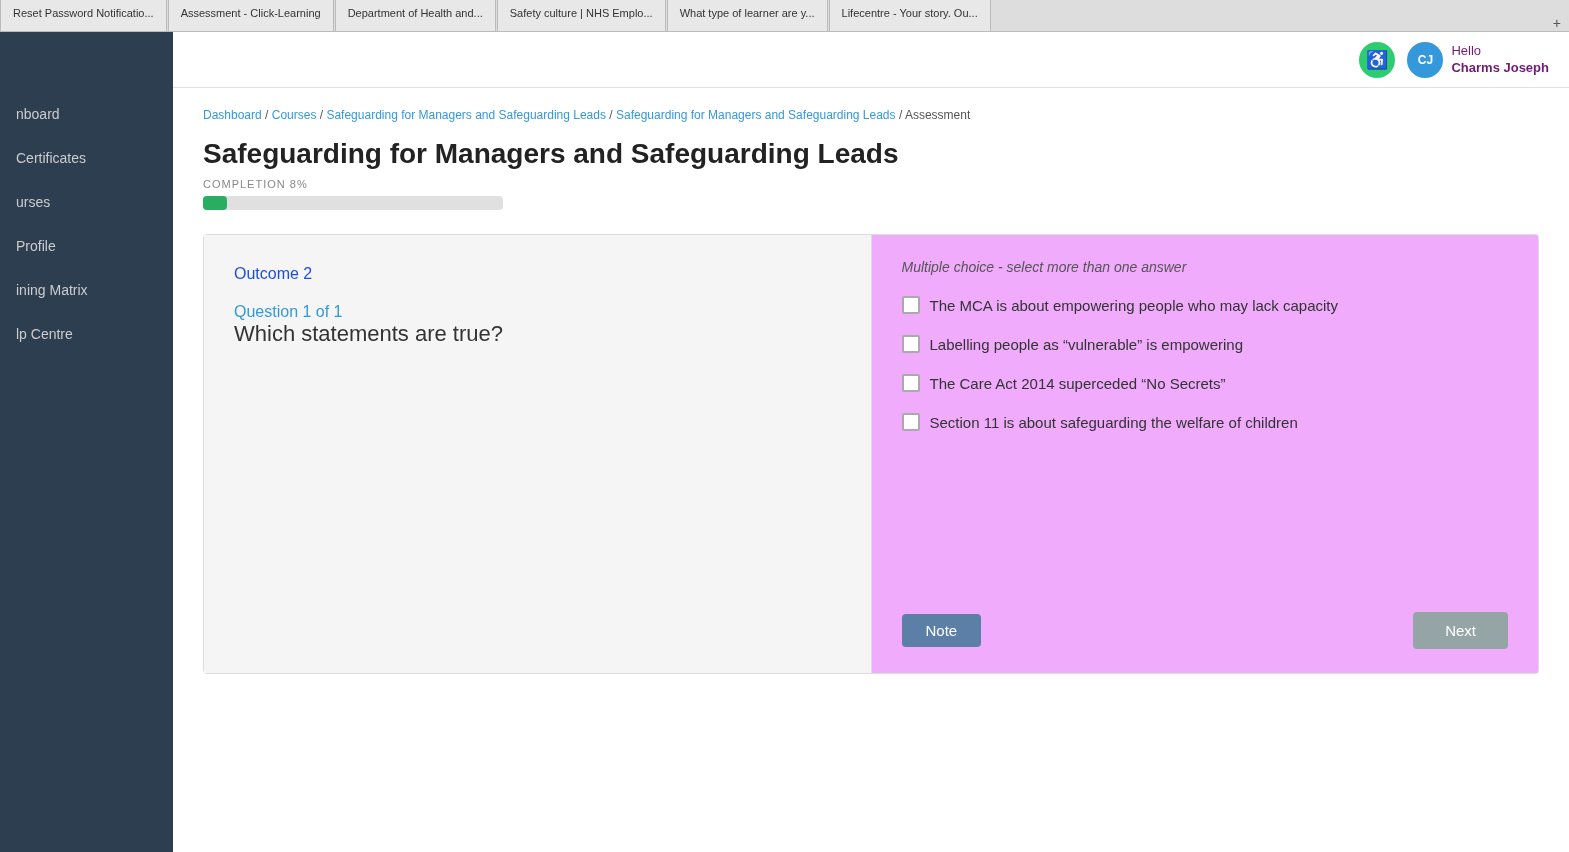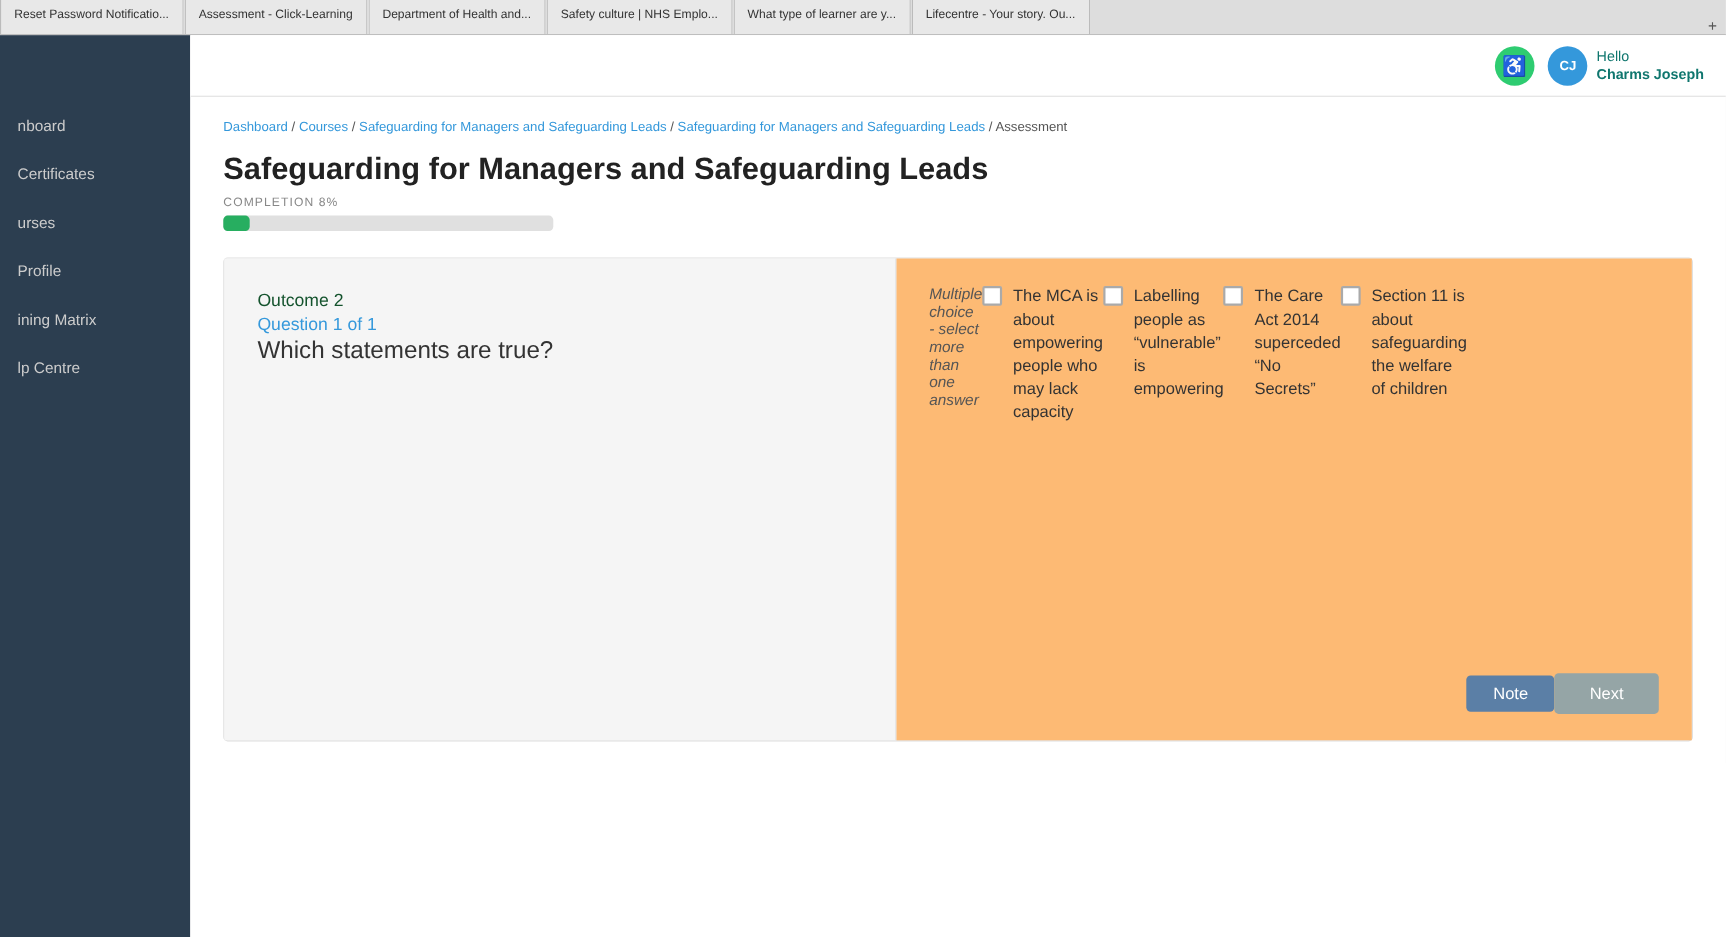--- a/index.html
+++ b/index.html
@@ -102,21 +102,21 @@
       display: flex;
       align-items: center;
       justify-content: center;
       color: white;
       font-size: 12px;
       font-weight: bold;
       margin-right: 8px;
     }
     .user-greeting {
       font-size: 13px;
-      color: #0f766e;
+      color: #701a75;
       line-height: 1.3;
     }
     .user-greeting .hello {
       font-weight: normal;
     }
     .user-greeting .name {
       font-weight: bold;
     }
 
     
@@ -179,40 +179,41 @@
       background: #f9f9f9;
     }
     .question-left {
       flex: 1;
       padding: 30px 30px;
       border-right: 1px solid #ddd;
       background: #f5f5f5;
     }
     .outcome-label {
       font-size: 16px;
-      color: #14532d;
+      color: #1d4ed8;
       font-weight: 500;
-      margin-bottom: 4px;
+      margin-bottom: 20px;
     }
     .question-number {
       font-size: 16px;
       color: #3498db;
       font-weight: 500;
     }
     .question-text {
       font-size: 22px;
       color: #333;
       font-weight: normal;
     }
 
     .question-right {
       flex: 1;
       padding: 24px 30px;
       display: flex;
-      background: #fdba74;
+      flex-direction: column;
+      background: #f0abfc;
     }
     .multiple-choice-label {
       font-size: 14px;
       color: #555;
       font-style: italic;
       margin-bottom: 20px;
     }
 
     
     .answer-option {

